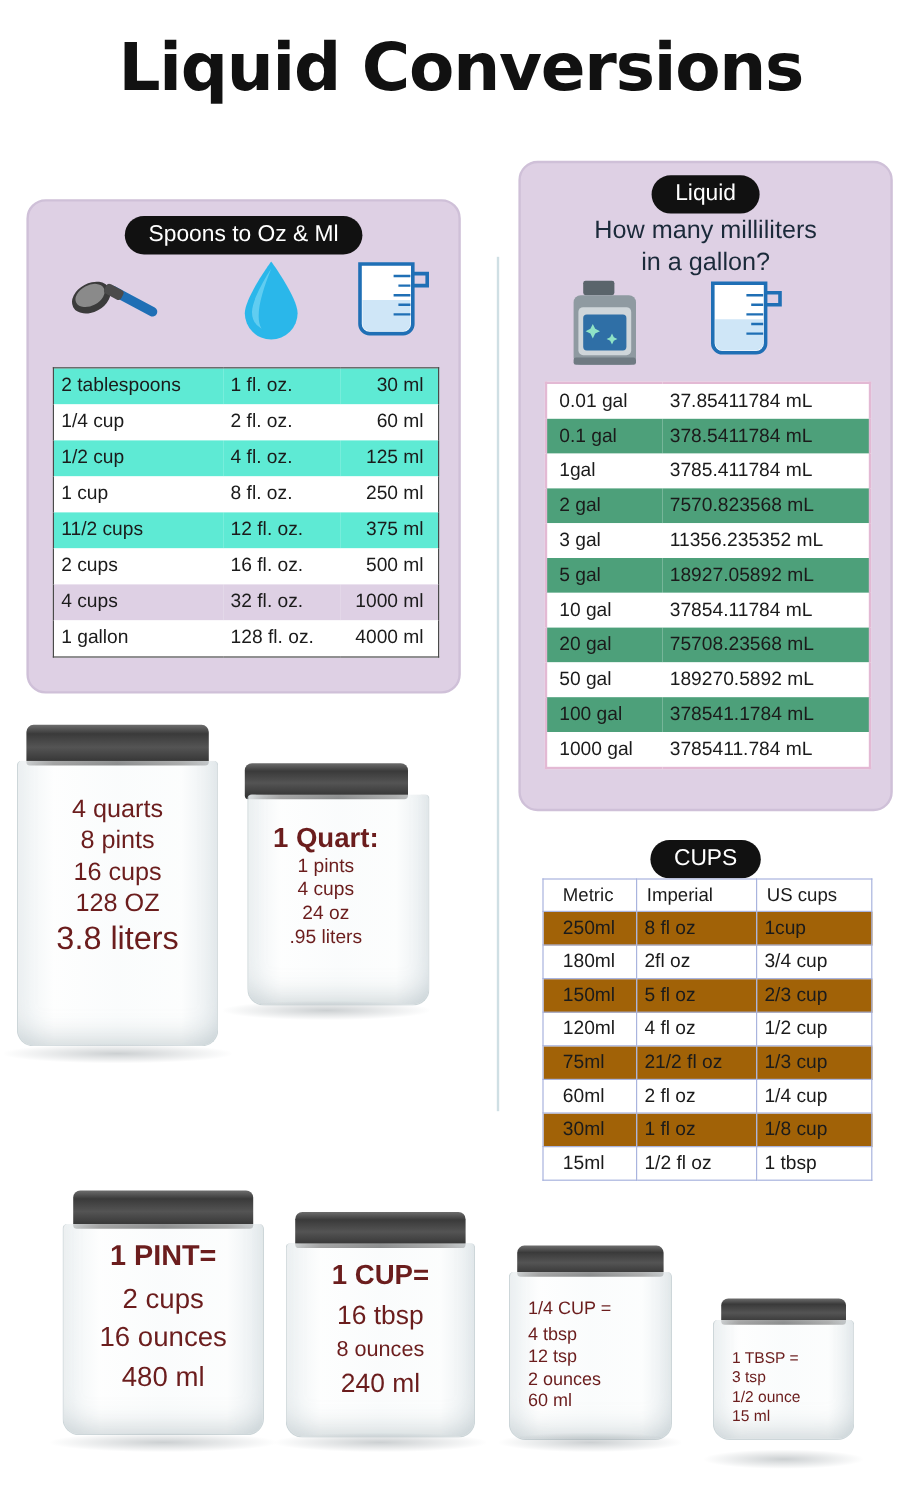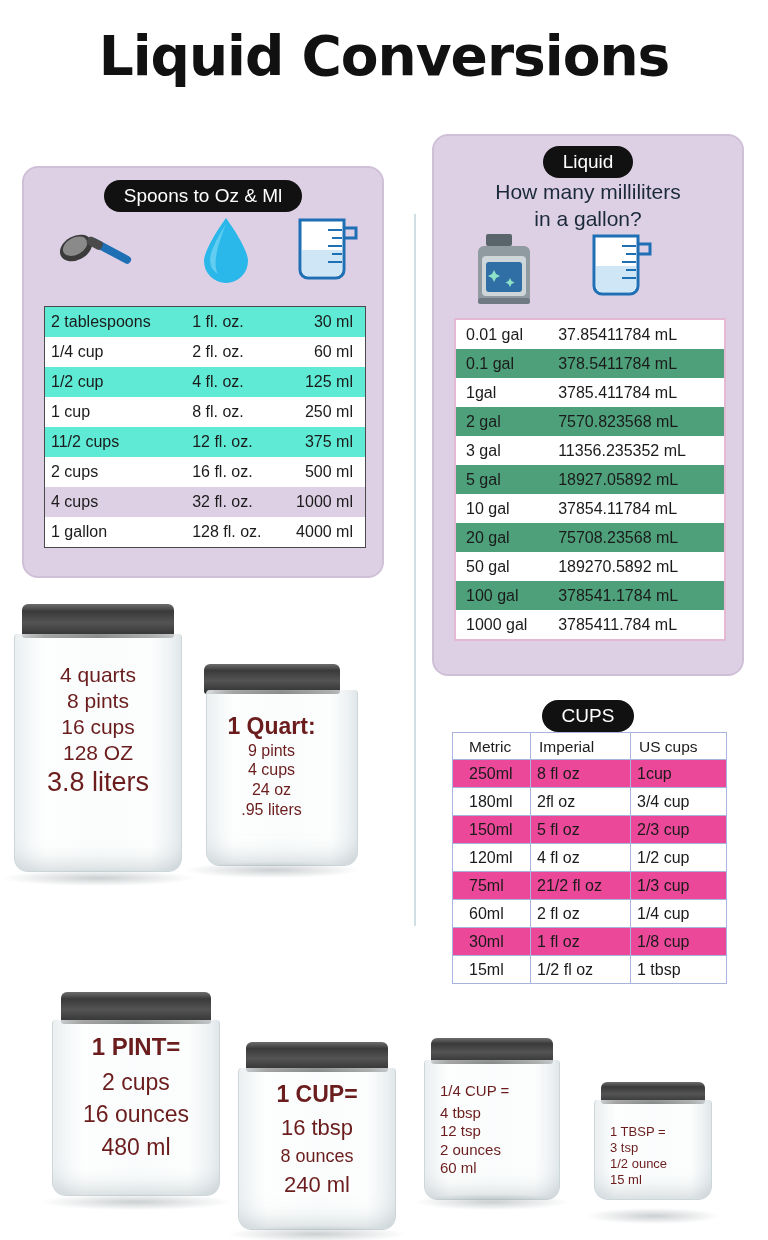--- a/index.html
+++ b/index.html
@@ -114,21 +114,21 @@
     height: 27px; line-height: 23px; font-size: 15.5px;
     border: 1px solid #a9b4de;
     padding: 0 8px;
     font-weight: normal;
     text-align: left;
     color:#1b1b1b;
   }
   .tbl-cups th { font-size: 15.5px; background:#fff; }
   .tbl-cups td:nth-child(1), .tbl-cups th:nth-child(1){ width:78px;padding-left:16px; }
   .tbl-cups td:nth-child(2), .tbl-cups th:nth-child(2){ width:100px; }
-  .row-cup-lilac { background:#ec4899; }
+  .row-cup-lilac { background:#a16207; }
 
   
   .v-divider {
     position:absolute; left:414px; top:214px; width:2px; height:712px;
     background:#cfdfe4;
   }
 
   
   .jar { position:absolute; }
   .jar .lid {
@@ -154,23 +154,23 @@
   }
   .jar .txt {
     position:absolute; left:0; width:100%;
     text-align:center;
     color:#6b1d1d;
     font-family: "Liberation Sans", sans-serif;
   }
   .jar .txt .hd { font-weight:700; }
 
   .jar-gallon { left:14px; top:604px; width:168px; height:272px; }
-  .jar-quart  { left:206px; top:664px; width:131px; height:204px;padding-left:38px; }
+  .jar-quart  { left:206px; top:636px; width:131px; height:204px;padding-left:38px; }
   .jar-pint   { left:52px;  top:992px; width:168px; height:208px; }
-  .jar-cup    { left:238px; top:1010px; width:158px; height:190px;margin-top:32px; }
+  .jar-cup    { left:238px; top:1010px; width:158px; height:190px; }
   .jar-qcup   { left:424px; top:1038px; width:136px; height:162px; }
   .jar-tbsp   { left:594px; top:1082px; width:118px; height:132px; }
 
   .ln { line-height: 1.24; }
 </style>
 </head>
 <body>
 
 <div class="page-title">Liquid Conversions</div>
 
@@ -417,21 +417,21 @@
     <div style="font-size:27px;">3.8 liters</div>
   </div>
 </div>
 
 <div class="jar jar-quart">
   <div class="lid" style="width:136px;height:30px;"></div>
   <div class="body" style="top:26px;width:152px;height:176px;"></div>
   <div class="shadow" style="width:172px;"></div>
   <div class="txt ln" style="top:48px;">
     <div class="hd" style="font-size:23px;">1 Quart:</div>
-    <div style="font-size:16px;">9 pints</div>
+    <div style="font-size:16px;">1 pints</div>
     <div style="font-size:16px;">4 cups</div>
     <div style="font-size:16px;">24 oz</div>
     <div style="font-size:16px;">.95 liters</div>
   </div>
 </div>
 
 <div class="jar jar-pint">
   <div class="lid" style="width:150px;height:32px;"></div>
   <div class="body" style="top:28px;width:168px;height:176px;"></div>
   <div class="shadow" style="width:188px;"></div>

